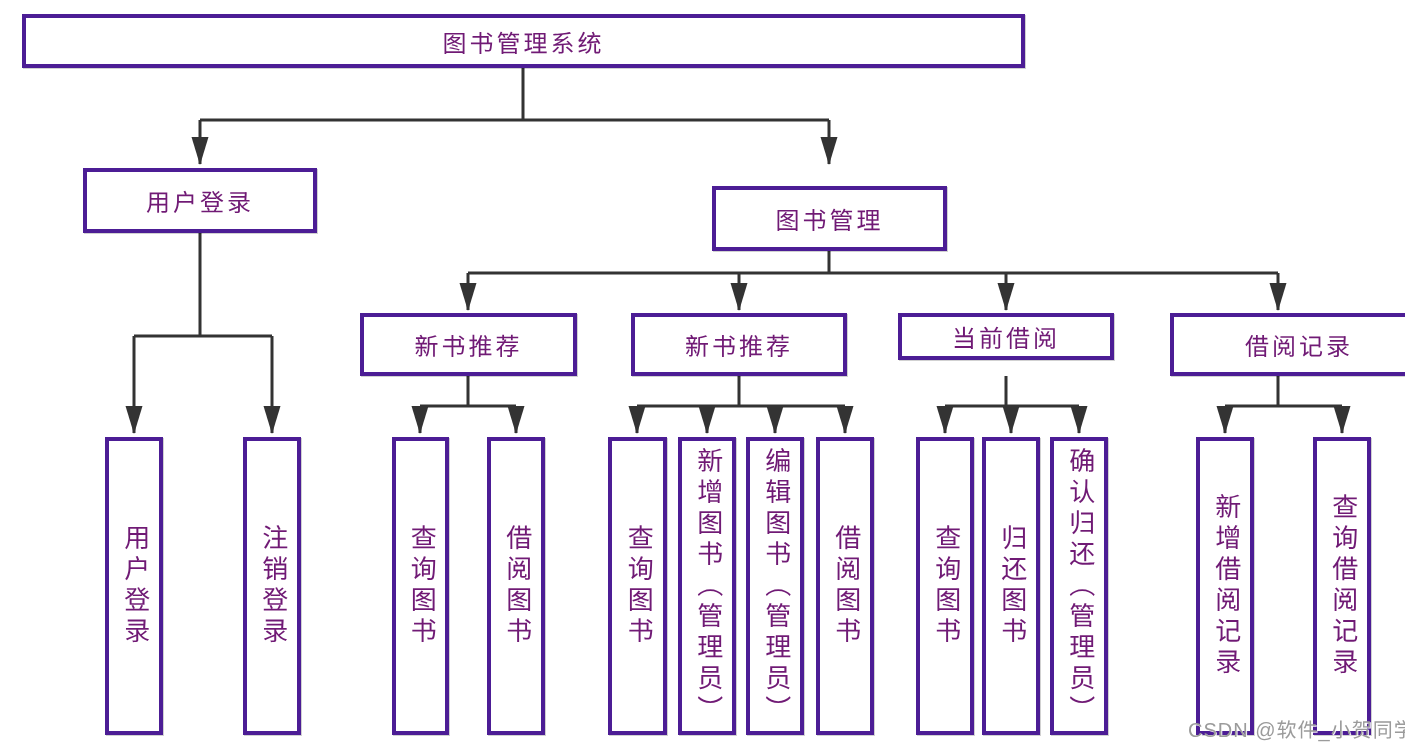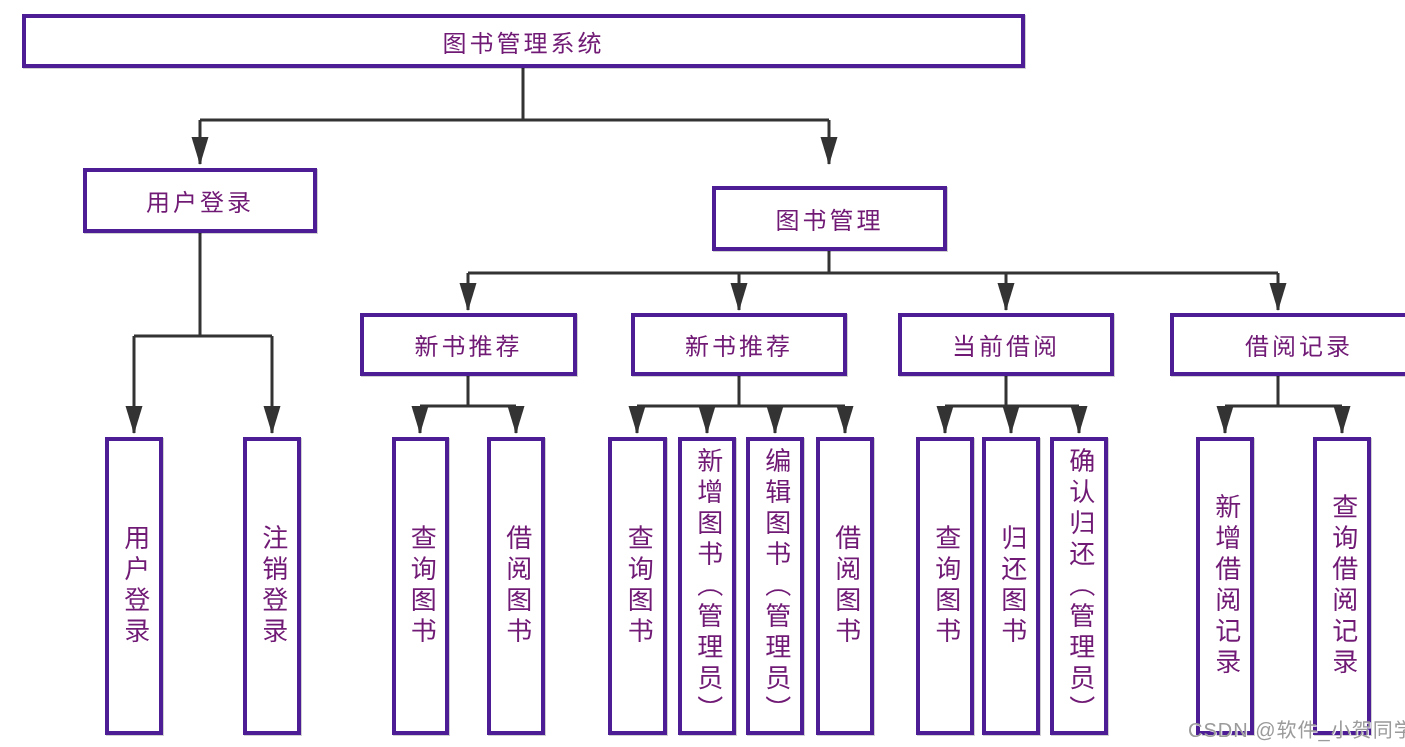--- a/index.html
+++ b/index.html
@@ -111,21 +111,21 @@
     </g>
   </svg>
 
   <div class="box h" style="left:22px; top:14px; width:1003px; height:54px;">图书管理系统</div>
 
   <div class="box h" style="left:83px; top:168px; width:234px; height:65px;">用户登录</div>
   <div class="box h" style="left:712px; top:168px; width:235px; height:65px;margin-top:18px;">图书管理</div>
 
   <div class="box h" style="left:360px; top:313px; width:217px; height:63px;text-align:center;">新书推荐</div>
   <div class="box h" style="left:631px; top:313px; width:216px; height:63px;">新书推荐</div>
-  <div class="box h" style="left:898px; top:313px; width:216px; height:63px;">当前借阅</div>
+  <div class="box h" style="left:898px; top:313px; width:216px; height:47px;">当前借阅</div>
   <div class="box h" style="left:1170px; top:313px; width:258px; height:63px;">借阅记录</div>
 
   <div class="box v" style="left:105px; top:437px; width:58px; height:298px;">用户登录</div>
   <div class="box v" style="left:243px; top:437px; width:58px; height:298px;">注销登录</div>
 
   <div class="box v" style="left:392px; top:437px; width:57px; height:298px;">查询图书</div>
   <div class="box v" style="left:487px; top:437px; width:58px; height:298px;">借阅图书</div>
 
   <div class="box v" style="left:608px; top:437px; width:59px; height:298px;">查询图书</div>
   <div class="box v" style="left:678px; top:437px; width:58px; height:298px;">新增图书（管理员）</div>

